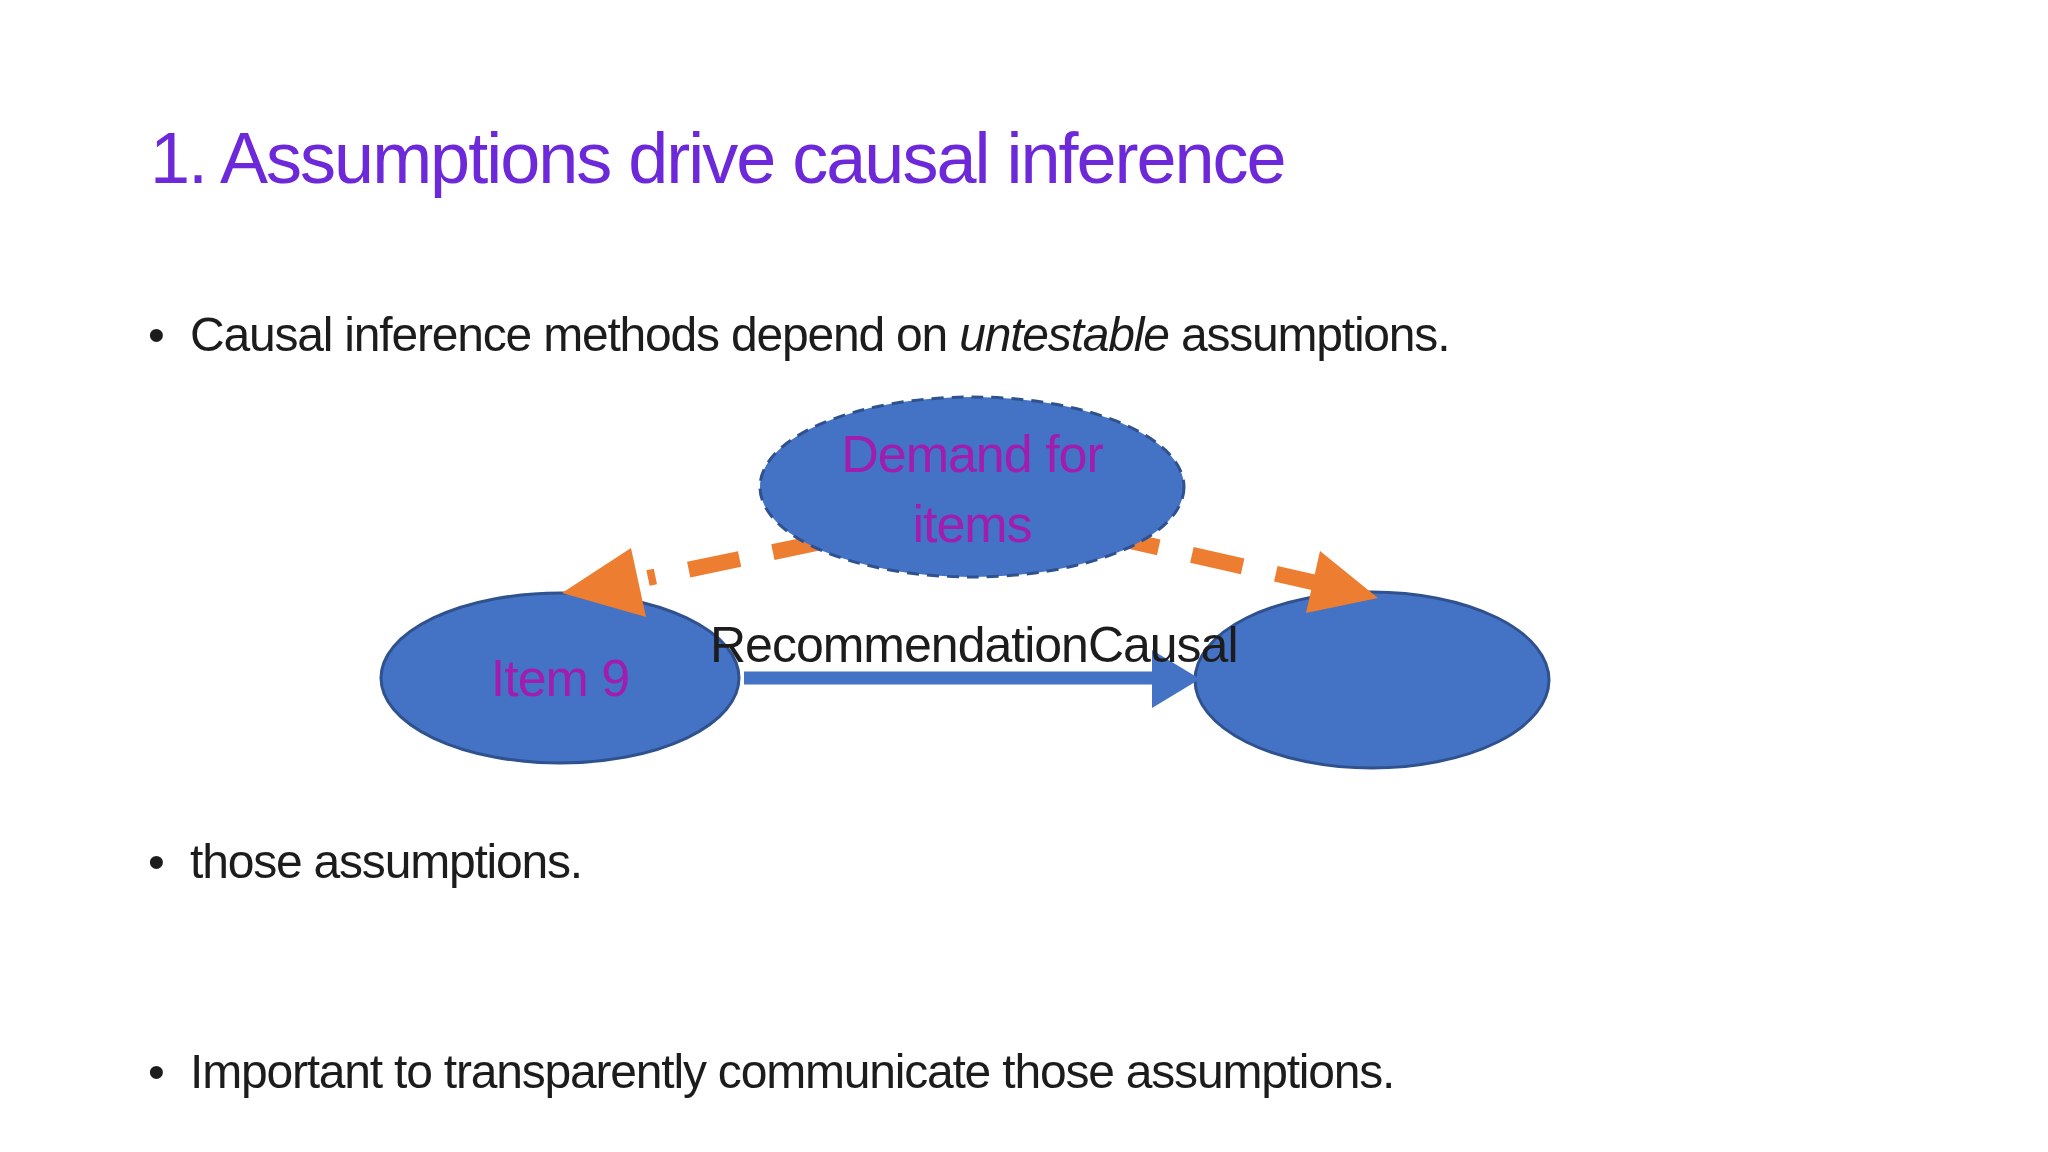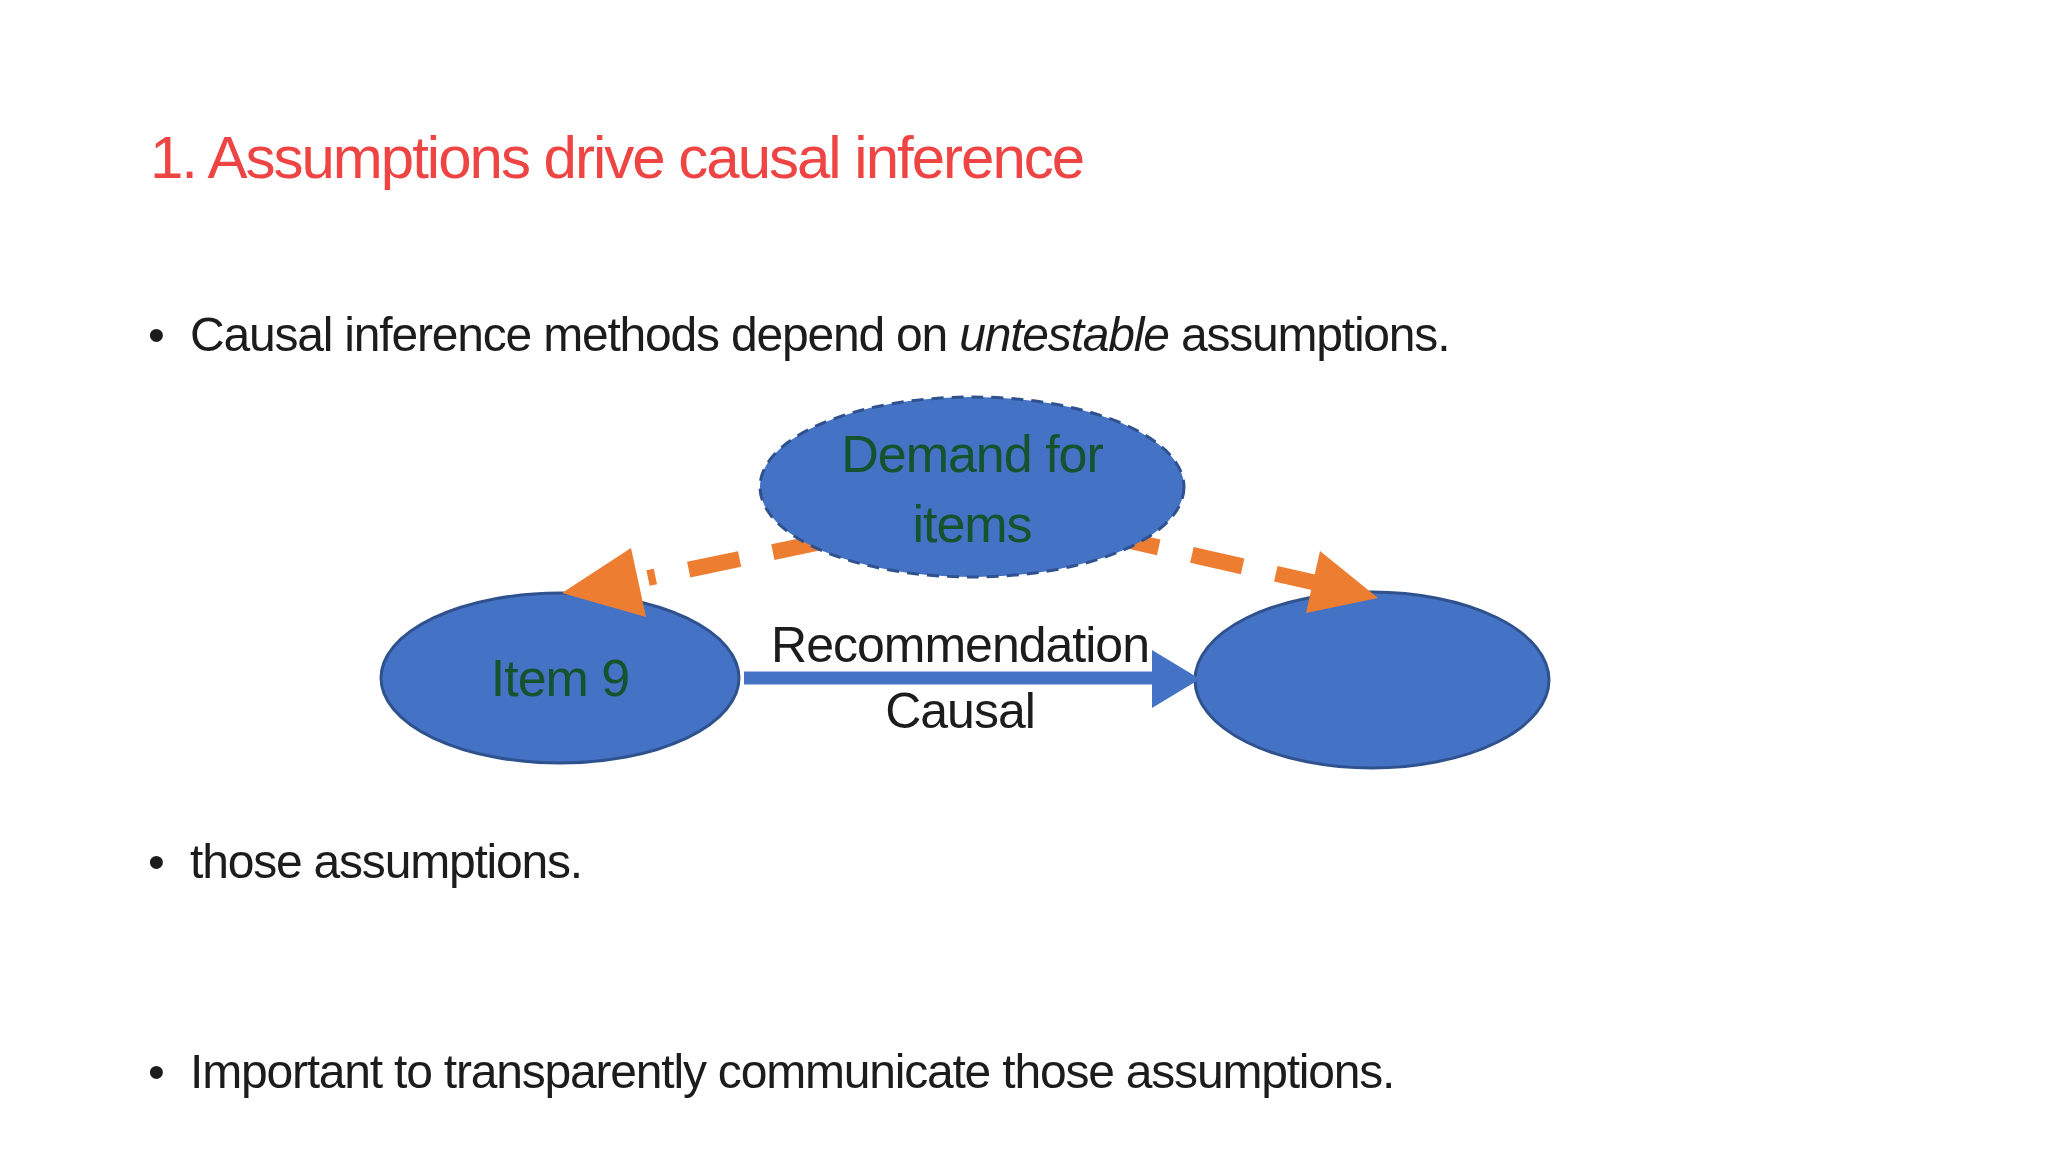--- a/index.html
+++ b/index.html
@@ -7,50 +7,50 @@
     width: 2048px; height: 1152px;
     background: #ffffff;
     font-family: "Liberation Sans", sans-serif;
     color: #1a1a1a;
     overflow: hidden;
   }
   .slide { position: relative; width: 2048px; height: 1152px; background: #ffffff; overflow: hidden; }
 
   .title {
     position: absolute; left: 150px; top: 108px;
-    font-size: 60px; font-weight: 300; letter-spacing: -2px;
-    line-height: 100px; color: #ef4444; white-space: nowrap; text-align: center;
+    font-size: 72px; font-weight: 300; letter-spacing: -2px;
+    line-height: 100px; color: #6d28d9; white-space: nowrap; text-align: center;
   }
 
   .bullet {
     position: absolute; left: 148px;
     display: flex; align-items: flex-start;
     font-size: 48px; letter-spacing: -1.2px; line-height: 60px; color: #1c1c1c;
   }
   .bullet .marker { flex: 0 0 42px; width: 42px; }
   .bullet .btext span.line { display: block; white-space: nowrap; }
   .bullet .btext .em { font-style: italic; }
   .bullet-1 { top: 305px; }
   .bullet-2 { top: 832px; }
   .bullet-3 { top: 1042px; }
 
   .diagram-svg { position: absolute; left: 0; top: 0; z-index: 1; }
 
   .node-label {
     position: absolute; z-index: 2;
-    color: #14532d; font-size: 52px; letter-spacing: -1px;
+    color: #a21caf; font-size: 52px; letter-spacing: -1px;
     text-align: center; display: flex; align-items: center; justify-content: center;
   }
   .node-label.demand { left: 807px; top: 419px; width: 330px; height: 140px; line-height: 70px; }
   .node-label.item1  { left: 395px; top: 643px; width: 330px; height: 70px; }
   .node-label.item2  { left: 1207px; top: 645px; width: 330px; height: 70px; }
 
   .edge-label {
     position: absolute; z-index: 2; left: 710px; top: 617px; width: 500px;
-    display: flex; flex-direction: column; align-items: center; row-gap: 10px;
+    display: flex; flex-direction: row; align-items: center; row-gap: 10px;
     color: #1c1c1c; font-size: 50px; letter-spacing: -1px; text-align: center;
   }
   .edge-label span { display: block; line-height: 56px; white-space: nowrap; }
 </style>
 </head>
 <body>
 
 <div class="slide">
 
   <div class="title">1. Assumptions drive causal inference</div>

